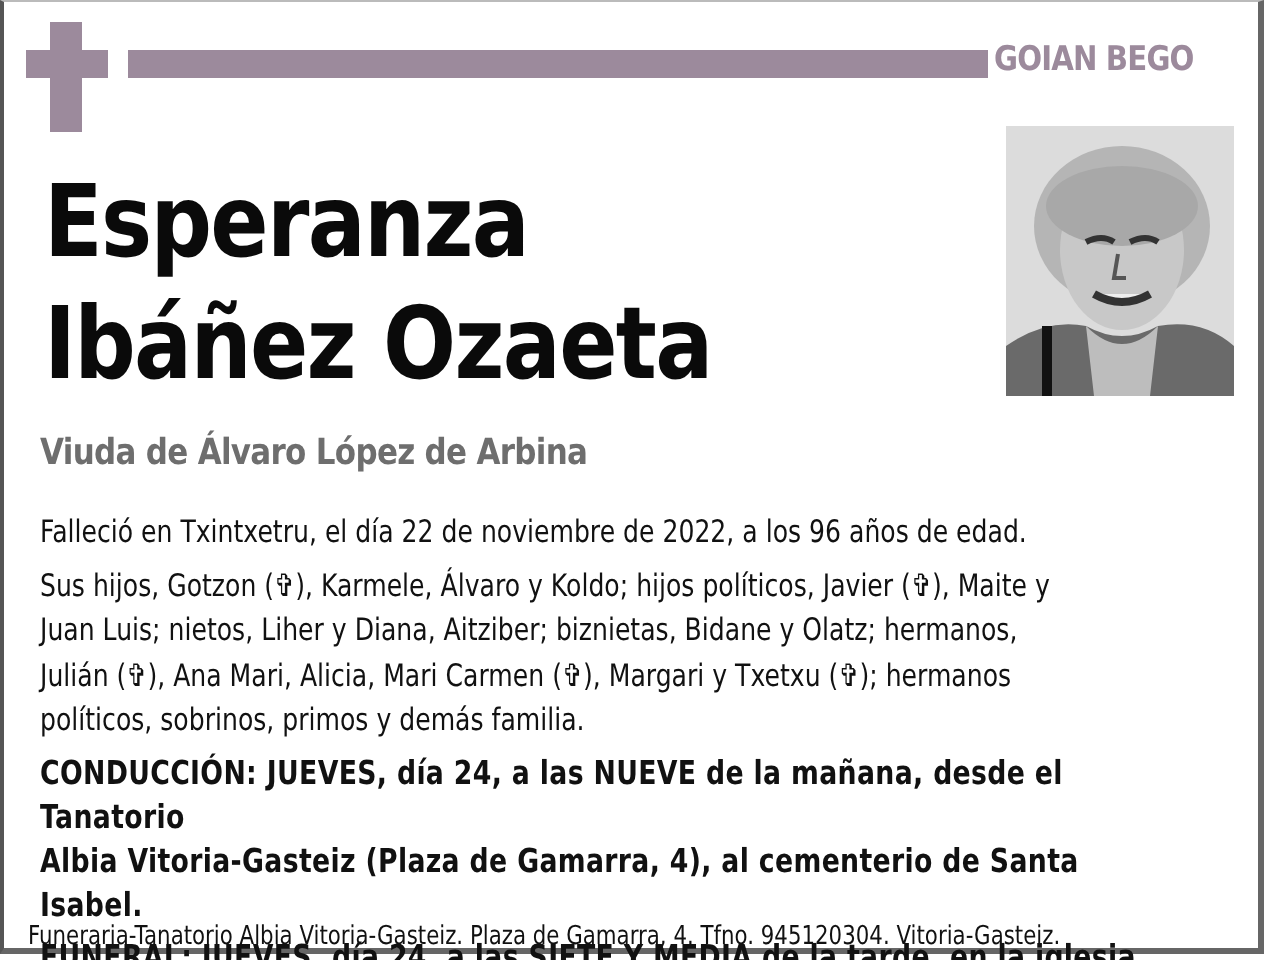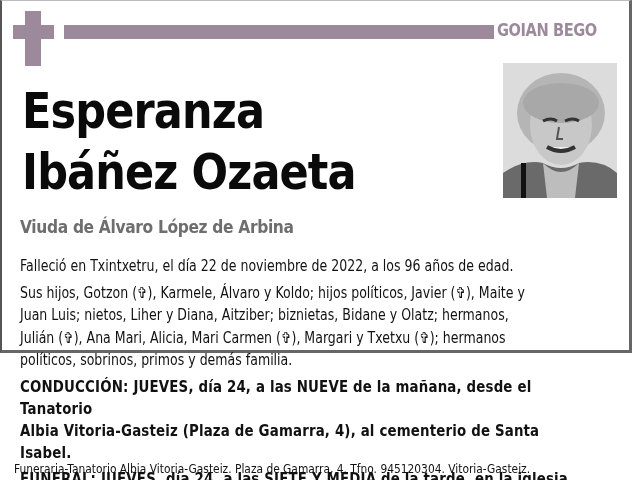--- a/index.html
+++ b/index.html
@@ -1,18 +1,18 @@
 <!DOCTYPE html>
 <html><head>
   <meta charset="utf-8">
   <style>
     html, body { margin: 0; padding: 0; background: #ffffff; }
     body { width: 636px; height: 480px; overflow: hidden; position: relative; font-family: "Liberation Sans", sans-serif; }
     .frame {
-      position: absolute; left: 0; top: 0; width: 632px; height: 353px;
+      position: absolute; left: 0; top: 0; width: 632px; height: 477px;
       border-left: 2px solid #555; border-right: 3px solid #666; border-bottom: 3px solid #666; border-top: 1px solid #bbb;
       box-sizing: border-box; background: #fff;
     }
     .cross-v { position: absolute; left: 23px; top: 10px; width: 16px; height: 55px; background: var(--accent); }
     .cross-h { position: absolute; left: 11px; top: 24px; width: 41px; height: 14px; background: var(--accent); }
     .top-bar { position: absolute; left: 62px; top: 24px; width: 430px; height: 14px; background: var(--accent); }
     .brand {
       position: absolute; left: 495px; top: 19px; font-family: "DejaVu Sans", sans-serif; font-weight: bold;
       font-size: 17px; letter-spacing: -0.5px; color: var(--accent); transform: scaleX(0.86); transform-origin: left top;
       white-space: nowrap;

